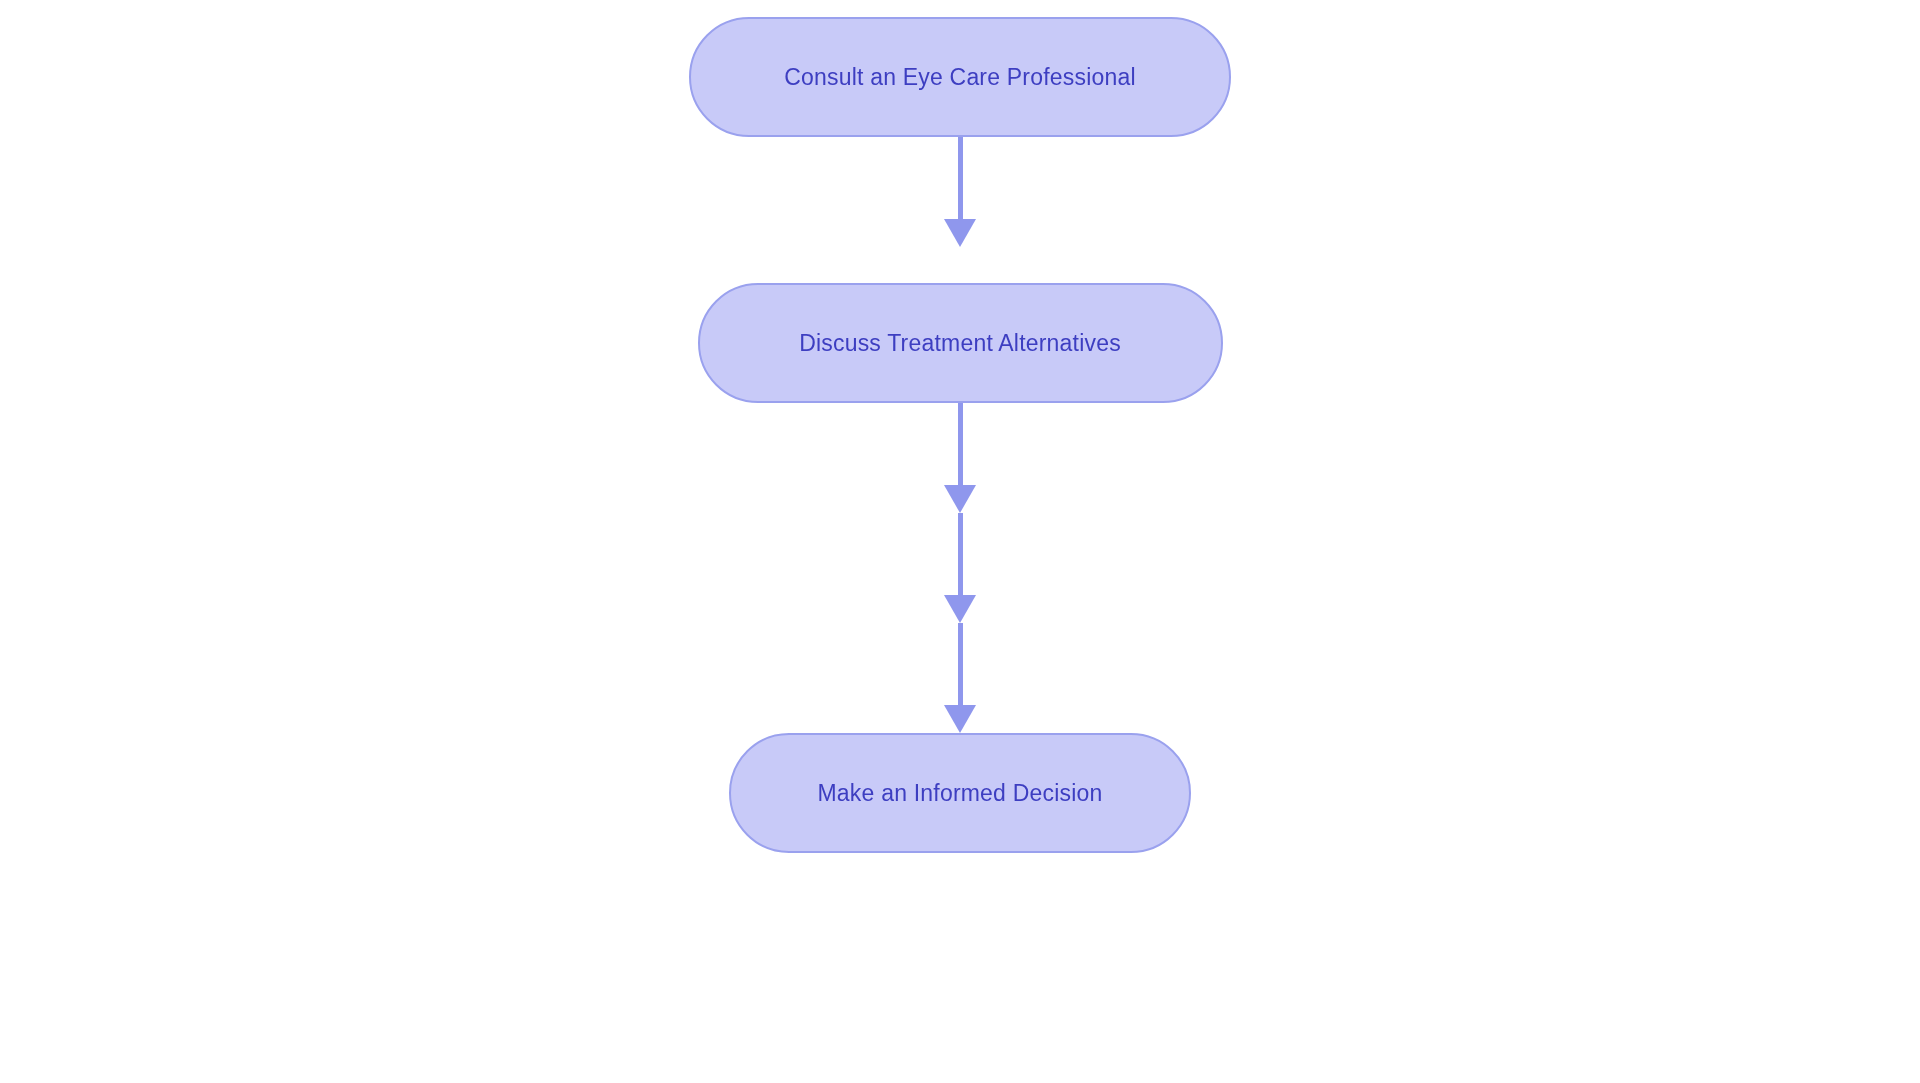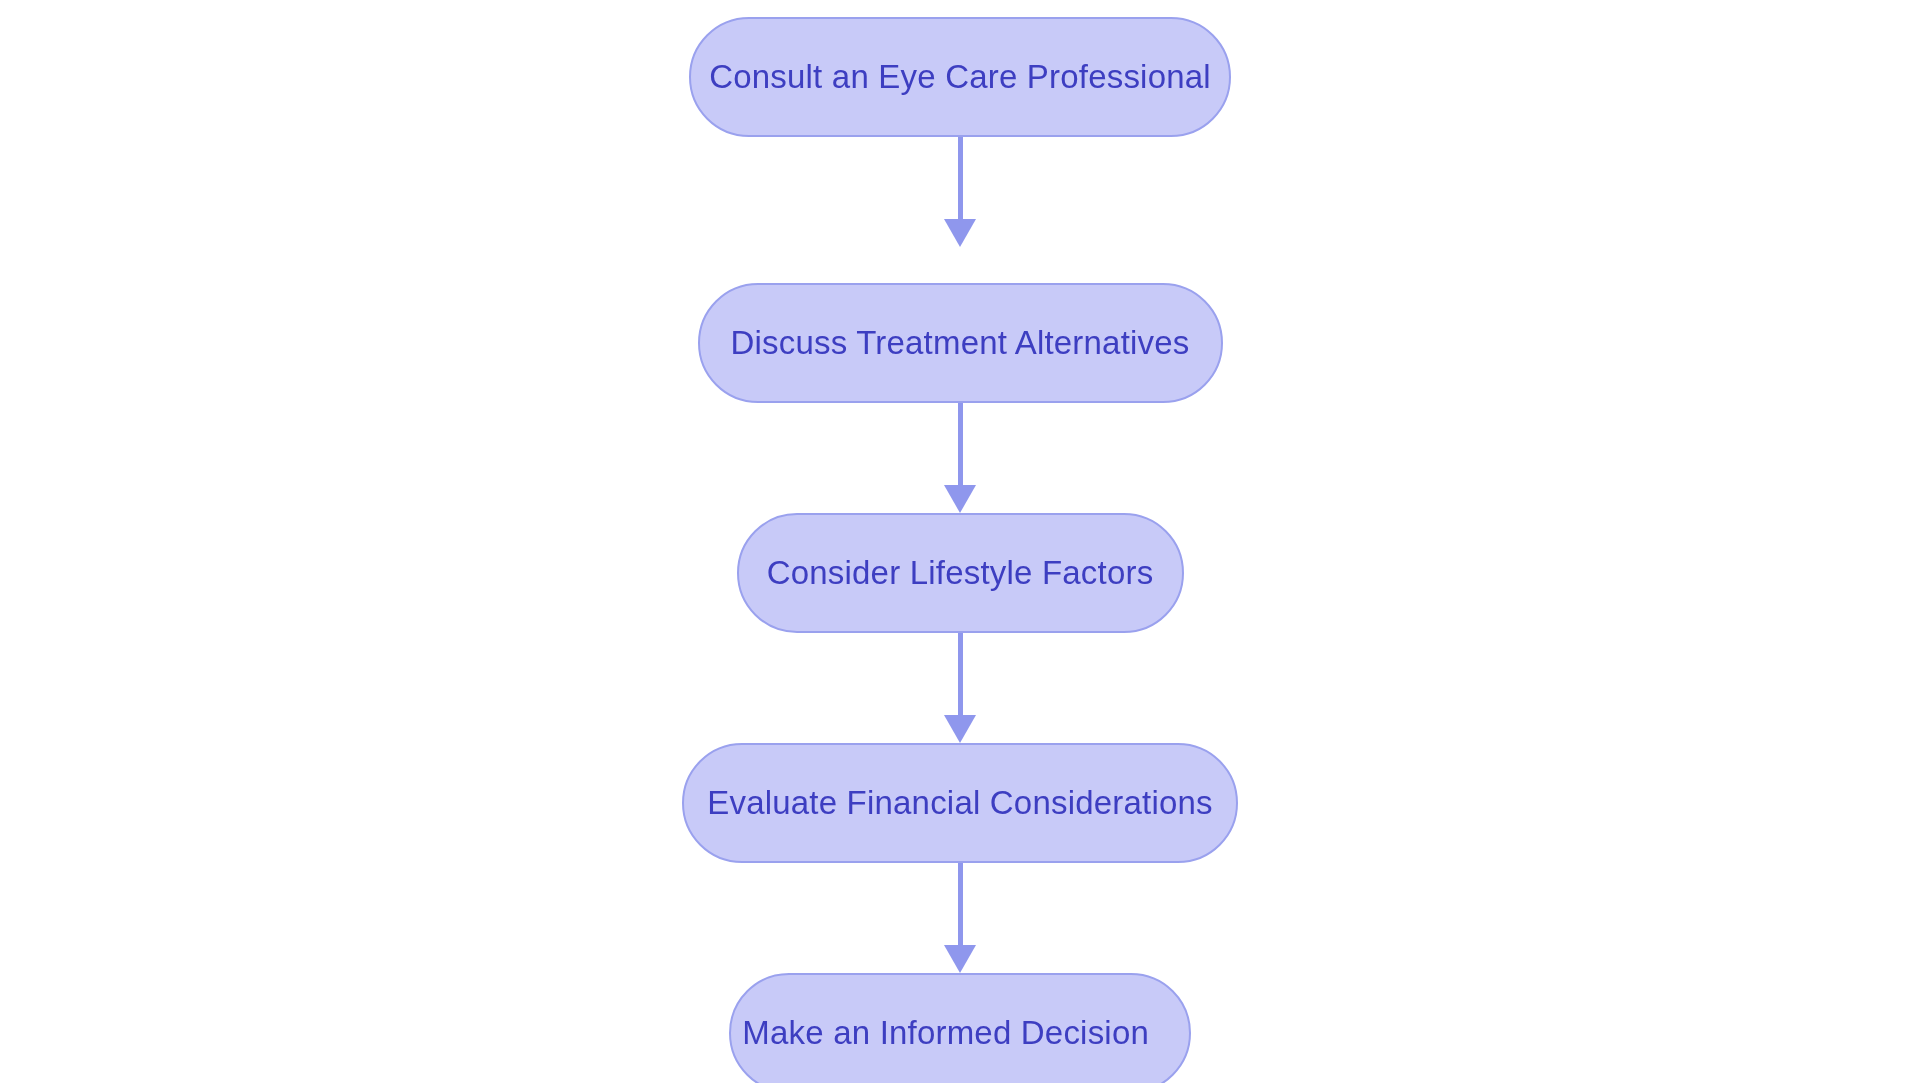--- a/index.html
+++ b/index.html
@@ -29,30 +29,30 @@
     background:var(--node-fill);
     border:2px solid var(--node-border);
     display:flex;
     align-items:center;
     justify-content:center;
     padding:0 40px;
   }
   .node:first-child{margin-top:17px;}
   .node-label{
     color:var(--node-text);
-    font-size:33px;
+    font-size:23px;
     letter-spacing:0.2px;
     white-space:nowrap;
   }
   
   .node.n1{width:542px;}
   .node.n2{width:525px;margin-top:36px;}
   .node.n3{width:447px;}
   .node.n4{width:556px;}
-  .node.n5{width:462px;justify-content:flex-end;}
+  .node.n5{width:462px;}
   .arrow{
     height:110px;
     flex:0 0 110px;
     display:flex;
     flex-direction:column;
     align-items:center;
     justify-content:flex-start;
   }
   .arrow .stem{
     width:5px;
@@ -82,32 +82,26 @@
 
   <div class="node n2">
     <span class="node-label">Discuss Treatment Alternatives</span>
   </div>
 
   <div class="arrow">
     <div class="stem"></div>
     <div class="head"></div>
   </div>
 
-  <div class="node n3">
-    <span class="node-label">Consider Lifestyle Factors</span>
-  </div>
 
   <div class="arrow">
     <div class="stem"></div>
     <div class="head"></div>
   </div>
 
-  <div class="node n4">
-    <span class="node-label">Evaluate Financial Considerations</span>
-  </div>
 
   <div class="arrow">
     <div class="stem"></div>
     <div class="head"></div>
   </div>
 
   <div class="node n5">
     <span class="node-label">Make an Informed Decision</span>
   </div>
 

